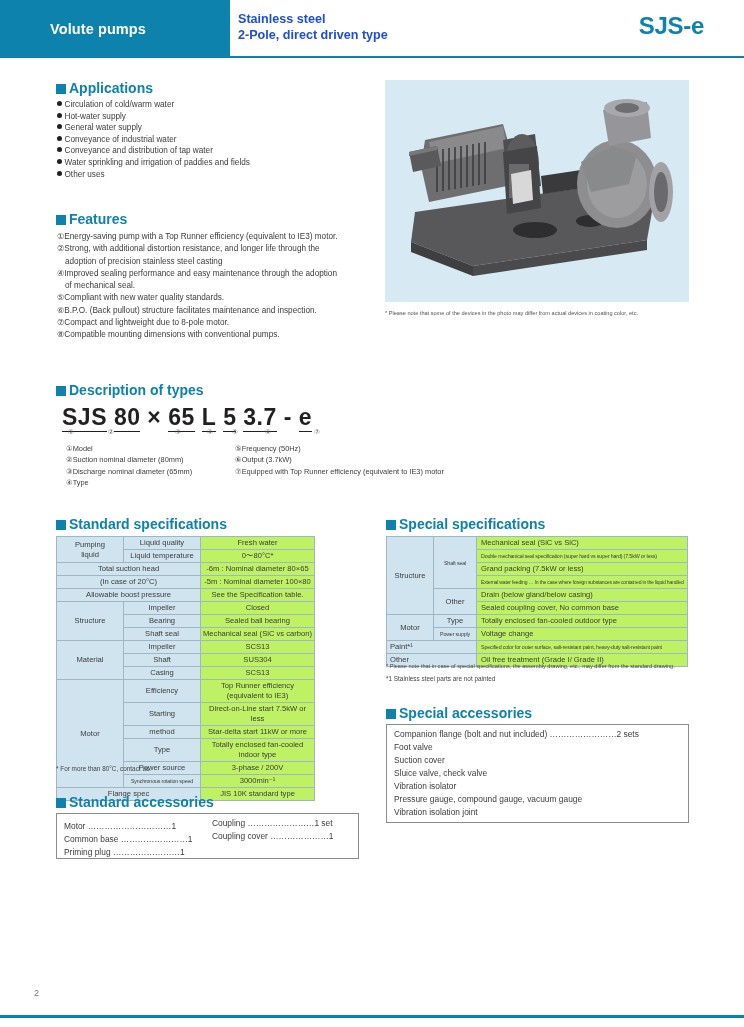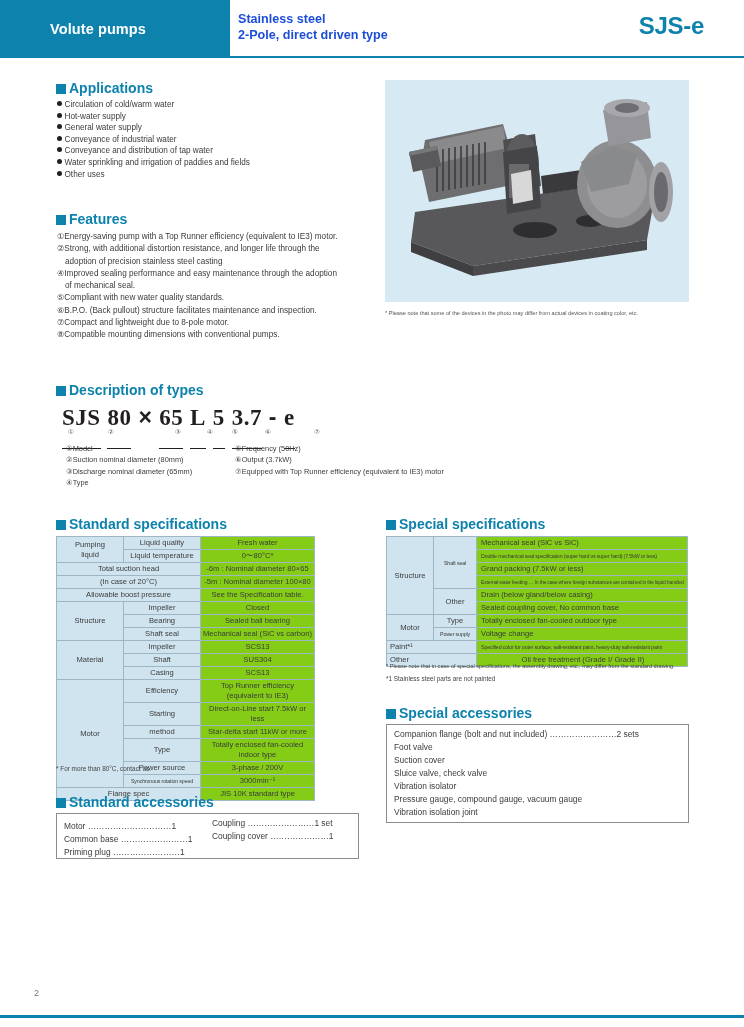--- a/index.html
+++ b/index.html
@@ -40,32 +40,32 @@
 
   
   .photo-box{position:absolute;left:385px;top:80px;width:304px;height:222px;
     background:#d7eaf3;overflow:hidden;}
   .photo-cap{position:absolute;left:385px;top:310px;width:320px;
     font-size:5.6px;color:#555;white-space:nowrap;}
 
   
   .code{position:absolute;left:62px;top:404px;font-size:23px;font-weight:bold;
     letter-spacing:.5px;color:#231f20;white-space:nowrap;}
-  .code .u{border-bottom:1.6px solid #231f20;padding-bottom:18px;font-family:Liberation Serif, serif;}
+  .code .u{border-bottom:1.6px solid #231f20;padding-bottom:1px;}
   .code-nums{position:absolute;left:62px;top:428px;width:280px;height:12px;}
   .code-nums span{position:absolute;font-size:6.5px;color:#555;}
   .legend{position:absolute;font-size:7.4px;line-height:11.4px;color:#3b3b3b;white-space:nowrap;}
 
   
   table{border-collapse:collapse;}
   .spec{position:absolute;font-size:7.6px;color:#3b3b3b;}
   .spec td{border:.7px solid #9fb6c4;padding:1px 2px;text-align:center;
     vertical-align:middle;line-height:10px;}
   .hd{background:#cfe4ef;}
-  .val{background:#84cc16;}
+  .val{background:#bef264;}
   .tiny{font-size:5.3px;letter-spacing:-.15px;}
   .tiny2{font-size:5.1px;letter-spacing:-.2px;}
 
   .note{position:absolute;font-size:6.4px;color:#444;white-space:nowrap;}
 
   
   .accbox{position:absolute;border:.8px solid #8c8c8c;background:#fff;}
   .acc-list{position:absolute;font-size:8.4px;line-height:13px;color:#3b3b3b;white-space:nowrap;}
 
   .pageno{position:absolute;left:34px;top:988px;font-size:9px;color:#777;}
@@ -330,21 +330,21 @@
   <tr>
     <td class="hd tiny">Power supply</td>
     <td class="val" style="text-align:left;padding-left:4px;">Voltage change</td>
   </tr>
   <tr>
     <td class="hd" colspan="2" style="text-align:left;padding-left:3px;">Paint*¹</td>
     <td class="val tiny" style="text-align:left;padding-left:4px;">Specified color for outer surface, salt-resistant paint, heavy-duty salt-resistant paint</td>
   </tr>
   <tr>
     <td class="hd" colspan="2" style="text-align:left;padding-left:3px;">Other</td>
-    <td class="val" style="text-align:center;padding-left:4px;">Oil free treatment (Grade I/ Grade II)</td>
+    <td class="val" style="text-align:left;padding-left:4px;">Oil free treatment (Grade I/ Grade II)</td>
   </tr>
 </tbody>
   </table>
 <div class="note" style="left:386px;top:663px;font-size:5.6px;">* Please note that in case of special specifications, the assembly drawing, etc., may differ from the standard drawing.</div>
 <div class="note" style="left:386px;top:675px;">*1 Stainless steel parts are not painted</div>
 
 <div class="sec-h" style="left:386px;top:705px;">
   <span class="sq"></span><span>Special accessories</span>
 </div>
 <div class="accbox" style="left:386px;top:724px;width:301px;height:97px;"></div>

